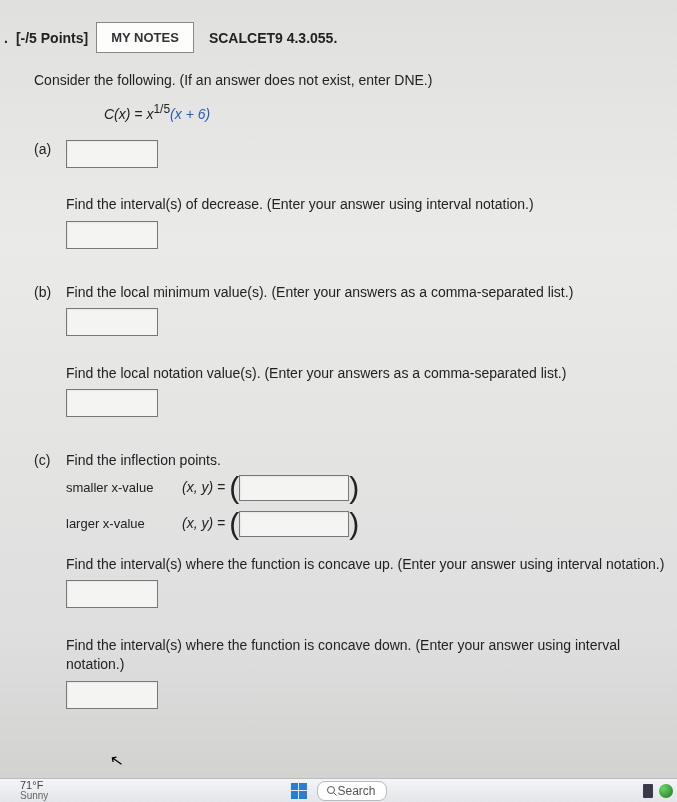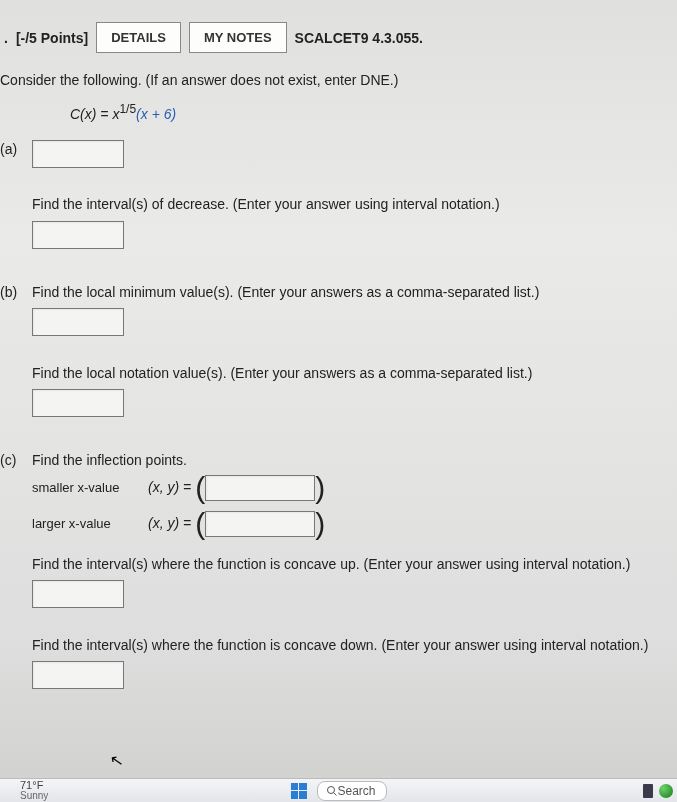--- a/index.html
+++ b/index.html
@@ -35,23 +35,24 @@
       background: #fdfdfc;
       padding: 7px 14px;
       font-size: 13px;
       font-weight: bold;
       color: #333;
       cursor: pointer;
     }
     .source-ref {
       font-weight: bold;
       font-size: 14px;
-      margin-left: 0;
+      margin-left: 7px;
     }
     .content {
+      padding-left: 34px;
       padding-right: 4px;
       font-size: 14px;
       line-height: 1.4;
     }
     .intro {
       margin-bottom: 10px;
     }
     .formula {
       margin-left: 70px;
       margin-bottom: 16px;
@@ -173,21 +174,20 @@
     .tb-block { width: 10px; height: 14px; background: #3a3a4a; border-radius: 1px;}
     .tb-circle { width: 14px; height: 14px; border-radius: 50%; background: radial-gradient(circle at 30% 30%, #6bd36b, #1a7a1a);}
   </style>
 </head>
 <body>
 
 <div class="page">
   <div class="header-row">
     <span class="points">.</span>
     <span class="points">[-/5 Points]</span>
-    <button class="btn">DETAILS</button>
     <button class="btn">MY NOTES</button>
     <span class="source-ref">SCALCET9 4.3.055.</span>
   </div>
 
   <div class="content">
     <div class="intro">Consider the following. (If an answer does not exist, enter DNE.)</div>
     <div class="formula">
       <span>C(x) = x</span><span class="sup">1/5</span><span class="blue">(x + 6)</span>
     </div>
 

